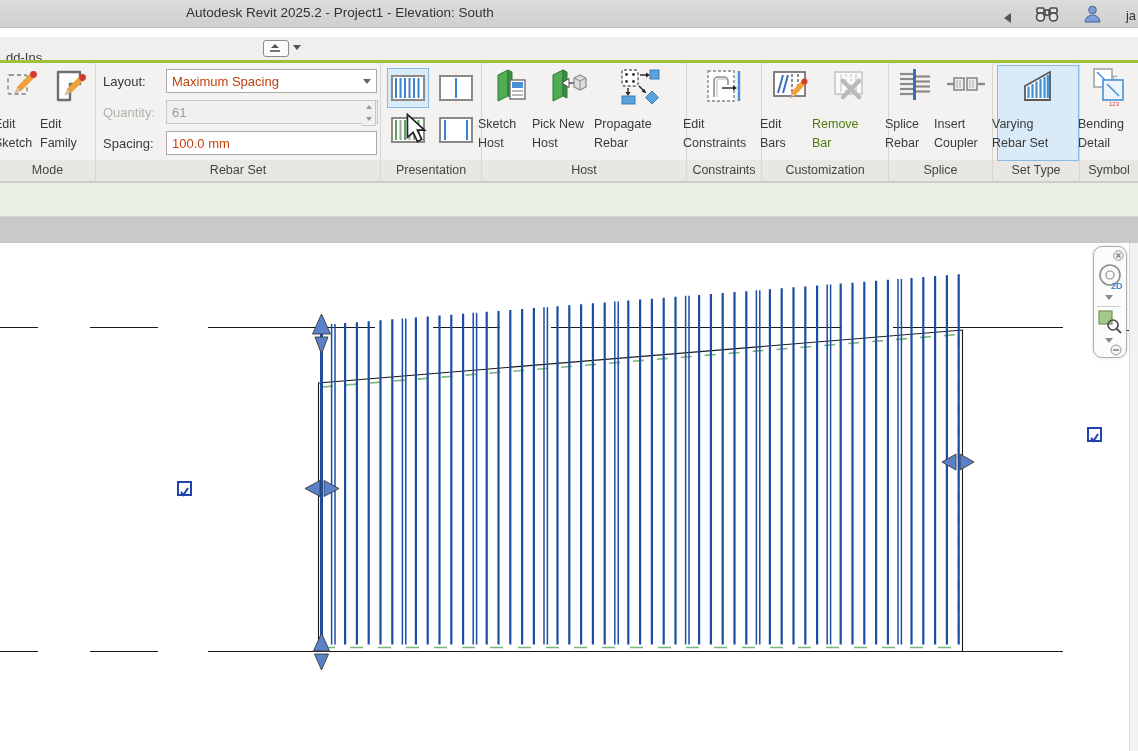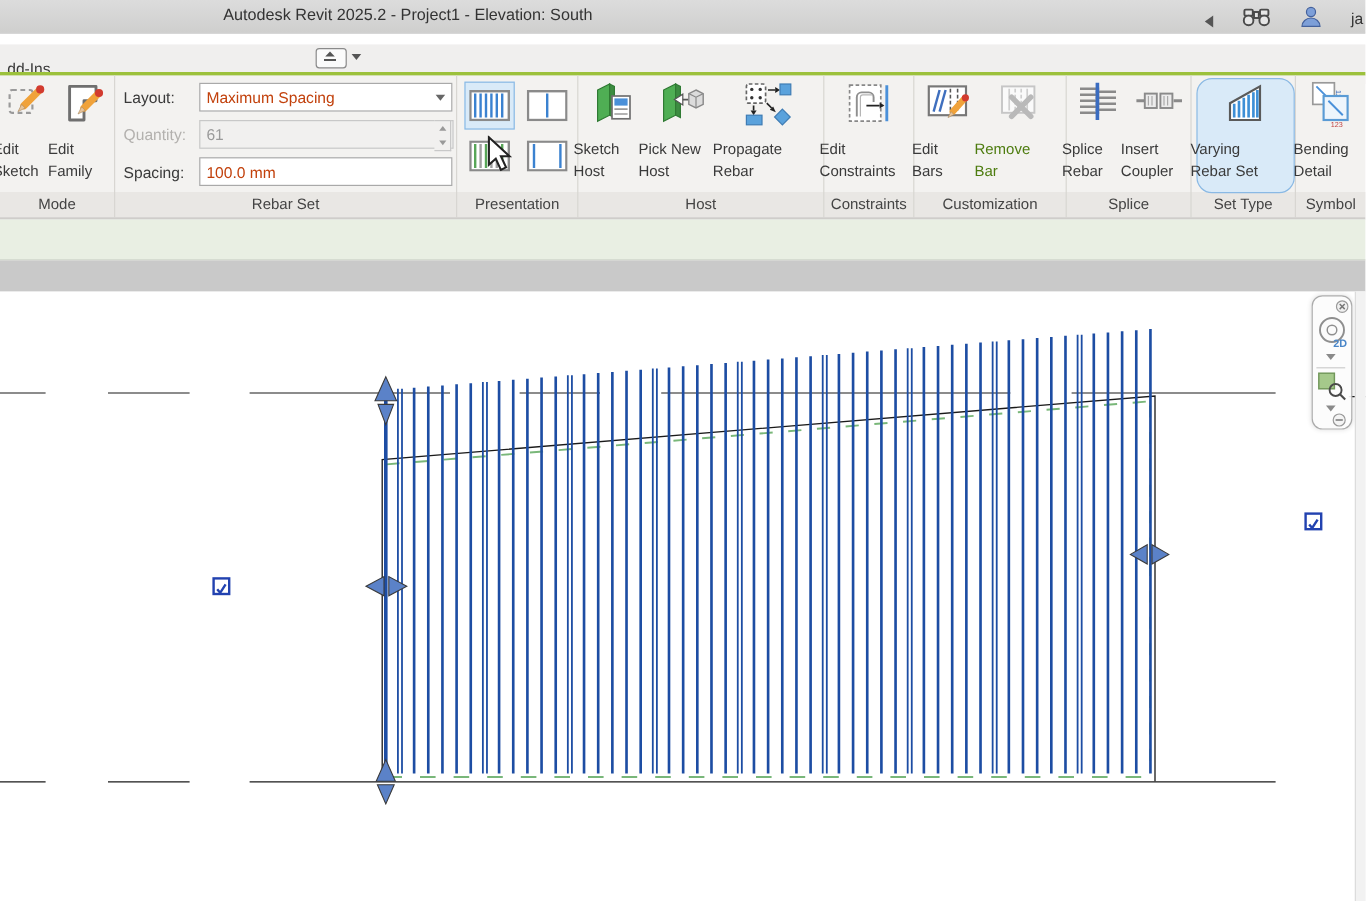--- a/index.html
+++ b/index.html
@@ -27,21 +27,21 @@
   #greenline{left:0;top:60px;width:1138px;height:3px;background:#9cc13c}
   
   #ribbon{left:0;top:63px;width:1138px;height:118px;background:#f3f2f0}
   #panel-label-strip{left:0;top:160px;width:1138px;height:21px;background:#e9e7e4}
   .psep{top:63px;width:1px;height:118px;background:#d8d6d2}
   .plabel{top:163px;height:16px;font-size:12.5px;color:#444;text-align:center}
   .rbtn{top:66px;height:92px;text-align:left}
   .rbtn .ric{position:absolute;left:50%;transform:translateX(-50%);top:1px}
   .rlbl{position:absolute;left:-6px;right:-6px;top:49px;font-size:12.5px;line-height:19px;color:#3a3a3a}
   .rlbl.dis{color:#4d7c0f}
-  .selbtn{background:#d9eaf8;border:1px solid #8ab9e4;border-radius:13px}
+  .selbtn{background:#d9eaf8;border:1px solid #8ab9e4;border-radius:0}
   
   .fldlbl{font-size:13px;color:#3a3a3a}
   .fldlbl.dis{color:#b3b1ae}
   .fld{position:absolute;box-sizing:border-box;border:1px solid #a9a9a9;background:#fff;
        font-size:13px;color:#c2410c;font-family:"Liberation Sans",sans-serif;padding:2px 5px;height:24px}
   .fld.dis{background:#f1f0ef;border-color:#c8c8c8;color:#9a9a9a}
   #layout-select{display:flex;align-items:center;justify-content:space-between;cursor:default}
   .ddarrow{width:0;height:0;border-left:4px solid transparent;border-right:4px solid transparent;
            border-top:5px solid #666}
   #qty-spinner{left:362px;top:100px;width:13px;height:24px;border:1px solid #c8c8c8;border-left:none;

